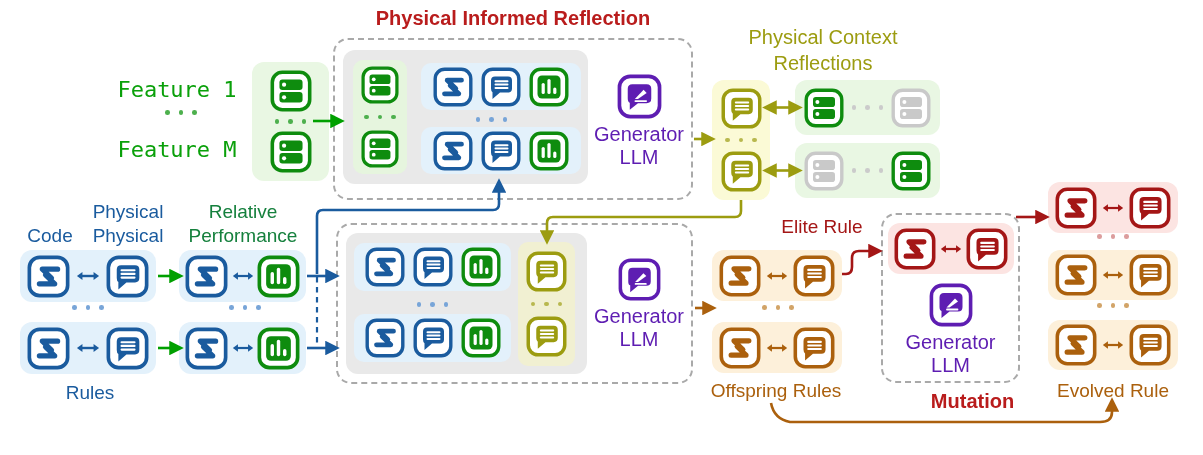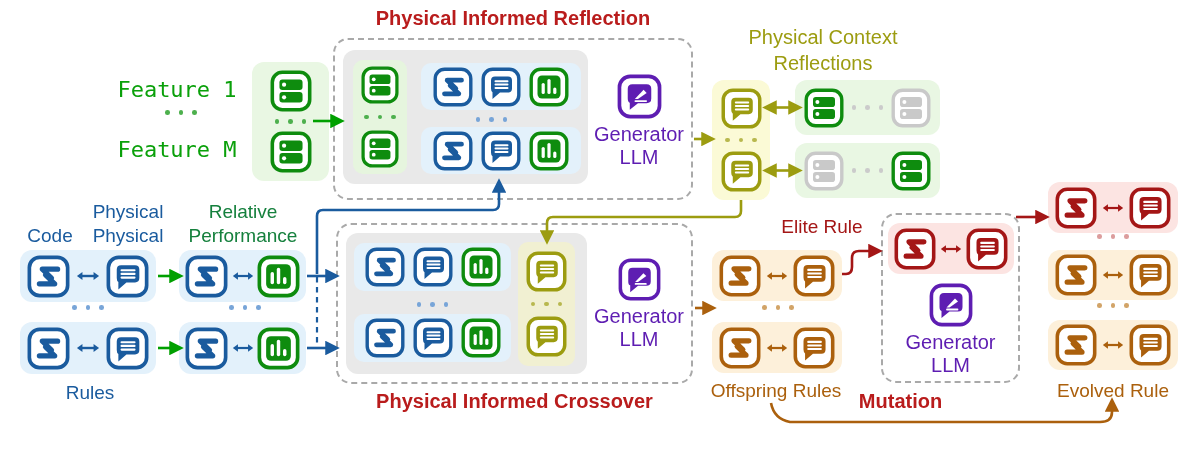--- a/index.html
+++ b/index.html
@@ -251,21 +251,20 @@
     <svg class="ic blue" width="22" height="12">
         <use href="#i-dbl"></use>
       </svg>
     <svg class="ic green" width="43" height="43">
         <use href="#i-bars"></use>
       </svg>
   </div>
   <div class="lbl blue" style="left:48px;top:383px;width:84px">Rules</div>
 
   <div class="dashed" style="left:336px;top:223px;width:357px;height:161px"></div>
-  <div class="title" style="left:336px;top:391px;width:357px">Physical Informed Crossover</div>
   <div class="panel" style="left:346px;top:233px;width:241px;height:141px"></div>
   <div class="card bg-lblue" style="left:354px;top:243px;width:157px;height:48px;justify-content:center;gap:8px;border-radius:10px">
     <svg class="ic blue" width="40" height="40">
         <use href="#i-code"></use>
       </svg>
     <svg class="ic blue" width="40" height="40">
         <use href="#i-chat"></use>
       </svg>
     <svg class="ic green" width="40" height="40">
         <use href="#i-bars"></use>
@@ -332,21 +331,21 @@
     <svg class="ic orange" width="22" height="12">
         <use href="#i-dbl"></use>
       </svg>
     <svg class="ic orange" width="42" height="42">
         <use href="#i-chat"></use>
       </svg>
   </div>
   <div class="lbl orange" style="left:692px;top:381px;width:168px">Offspring Rules</div>
 
   <div class="dashed" style="left:881px;top:213px;width:139px;height:170px"></div>
-  <div class="title" style="left:831px;top:391px;width:139px">Mutation</div>
+  <div class="title" style="left:903px;top:391px;width:139px">Mutation</div>
   <div class="card bg-pink" style="left:888px;top:223px;width:126px;height:51px;padding:0 6px;justify-content:space-between">
     <svg class="ic red" width="42" height="42">
         <use href="#i-code"></use>
       </svg>
     <svg class="ic red" width="22" height="12">
         <use href="#i-dbl"></use>
       </svg>
     <svg class="ic red" width="42" height="42">
         <use href="#i-chat"></use>
       </svg>

